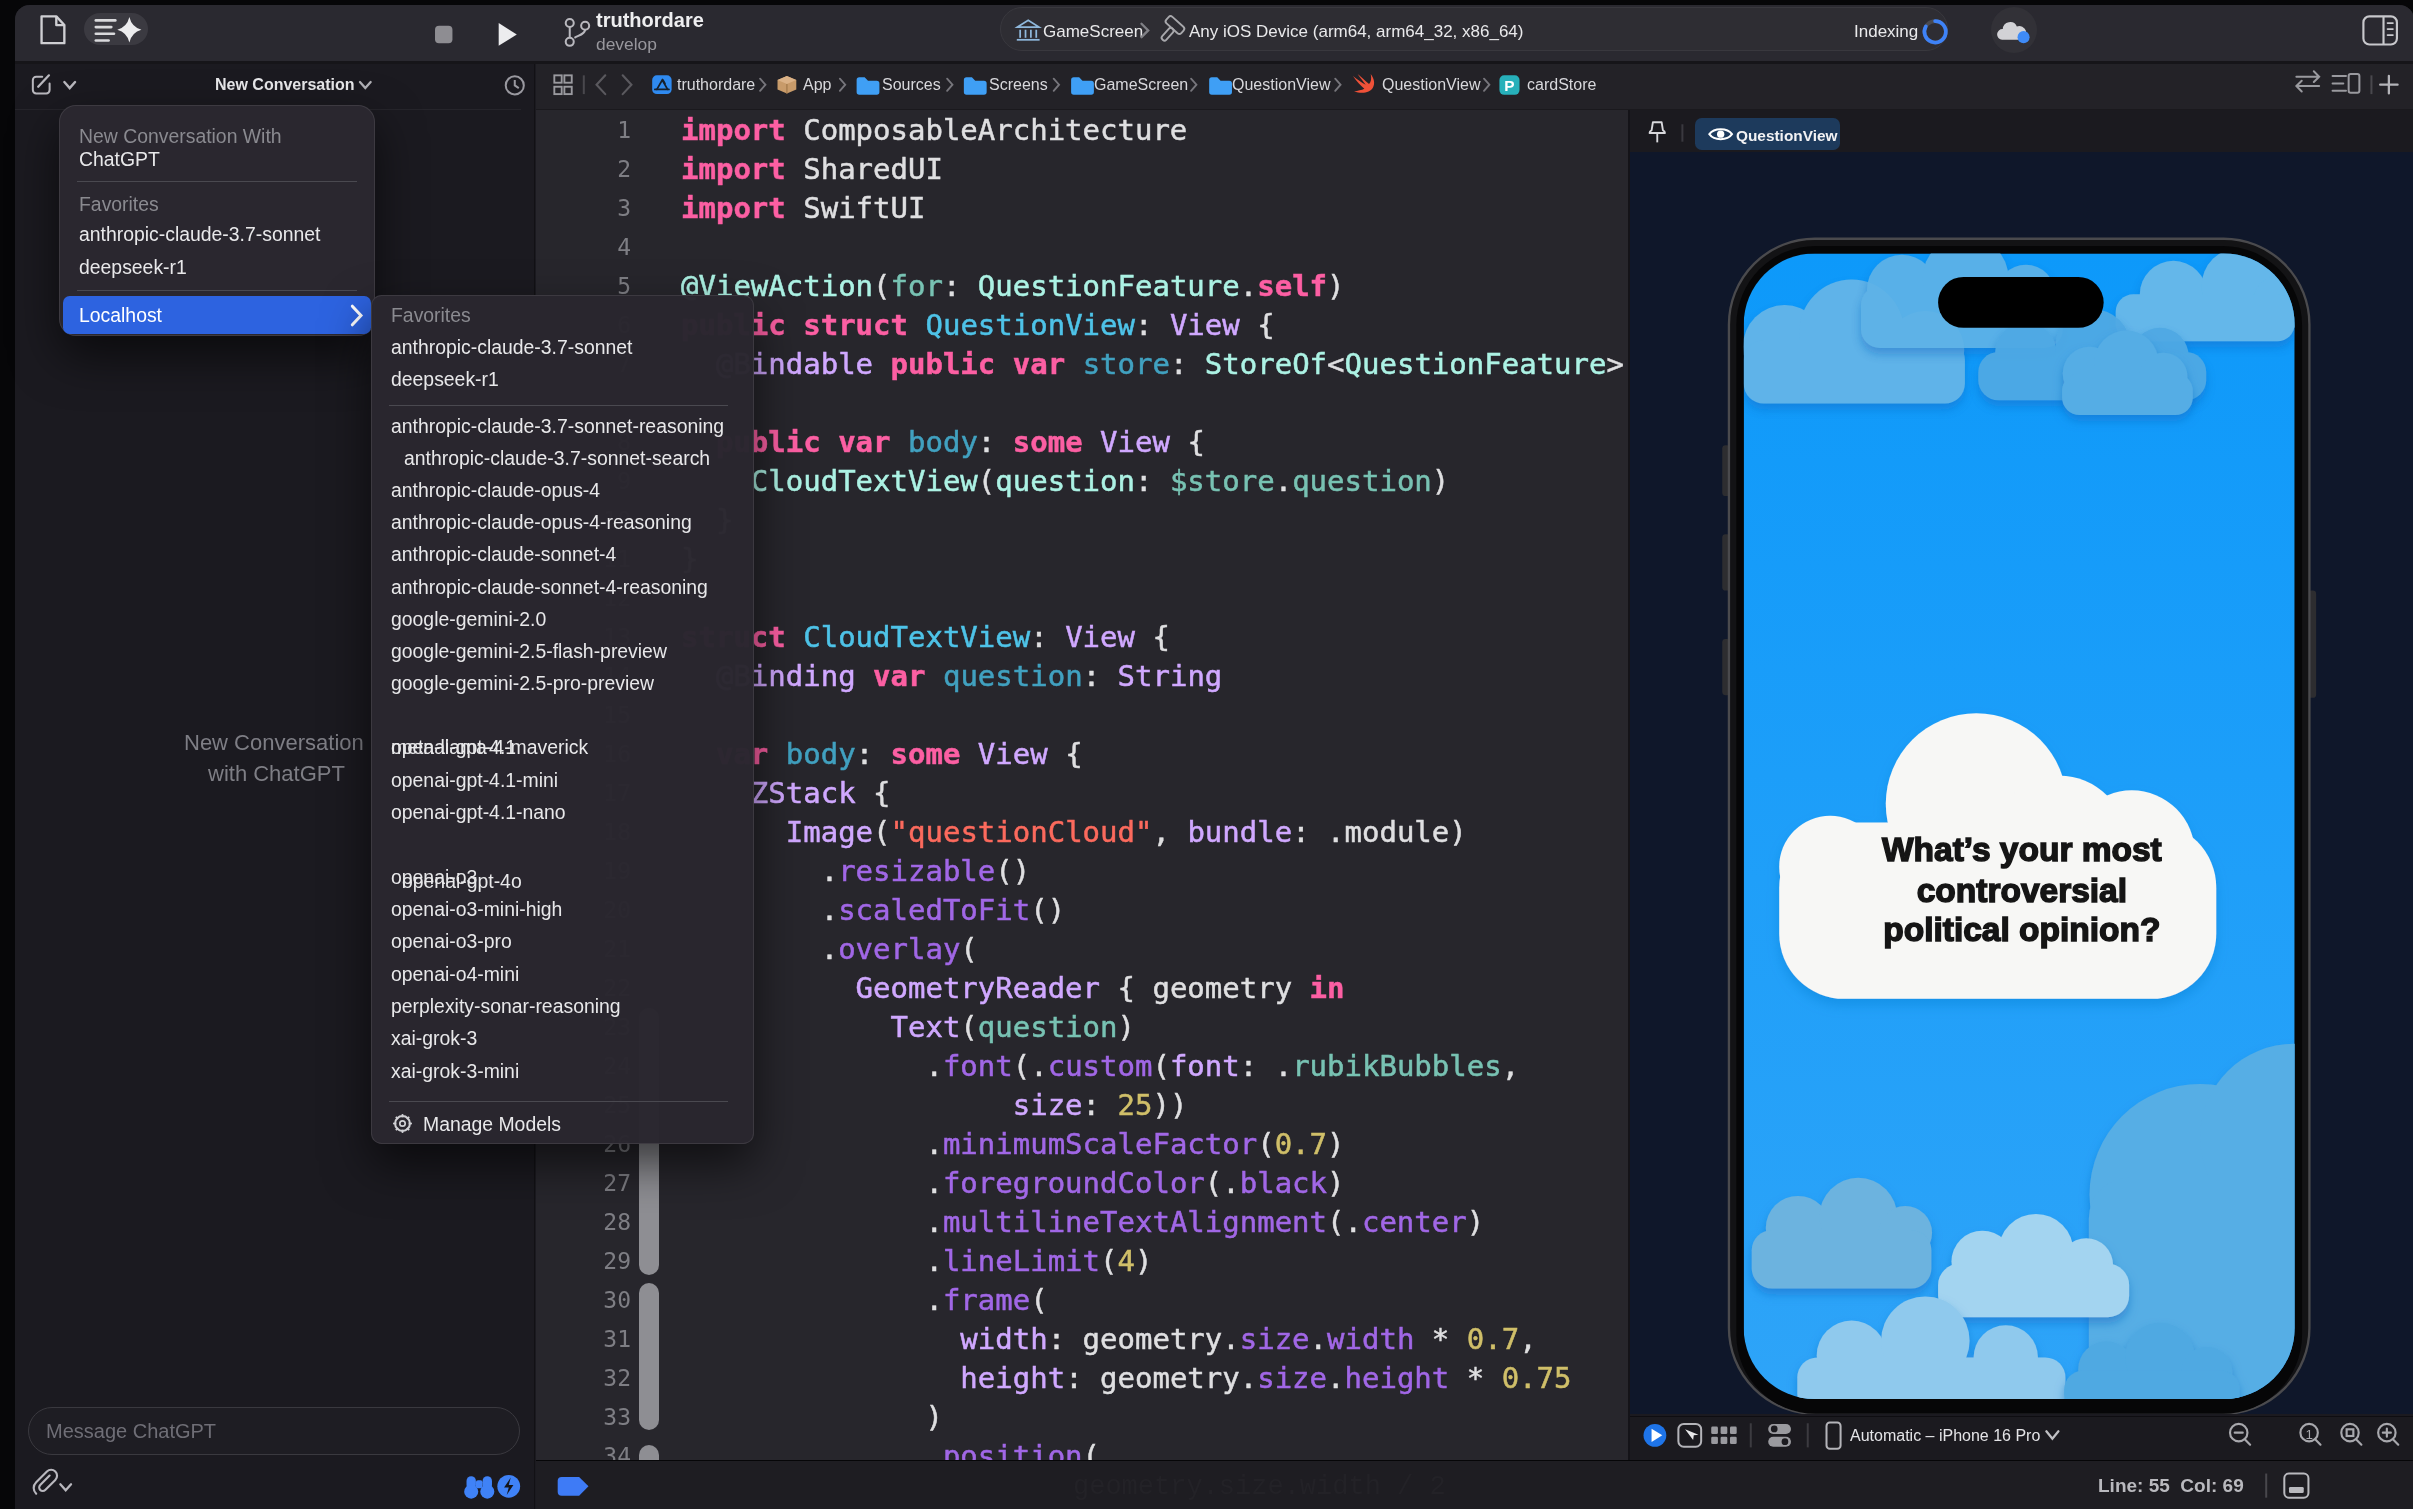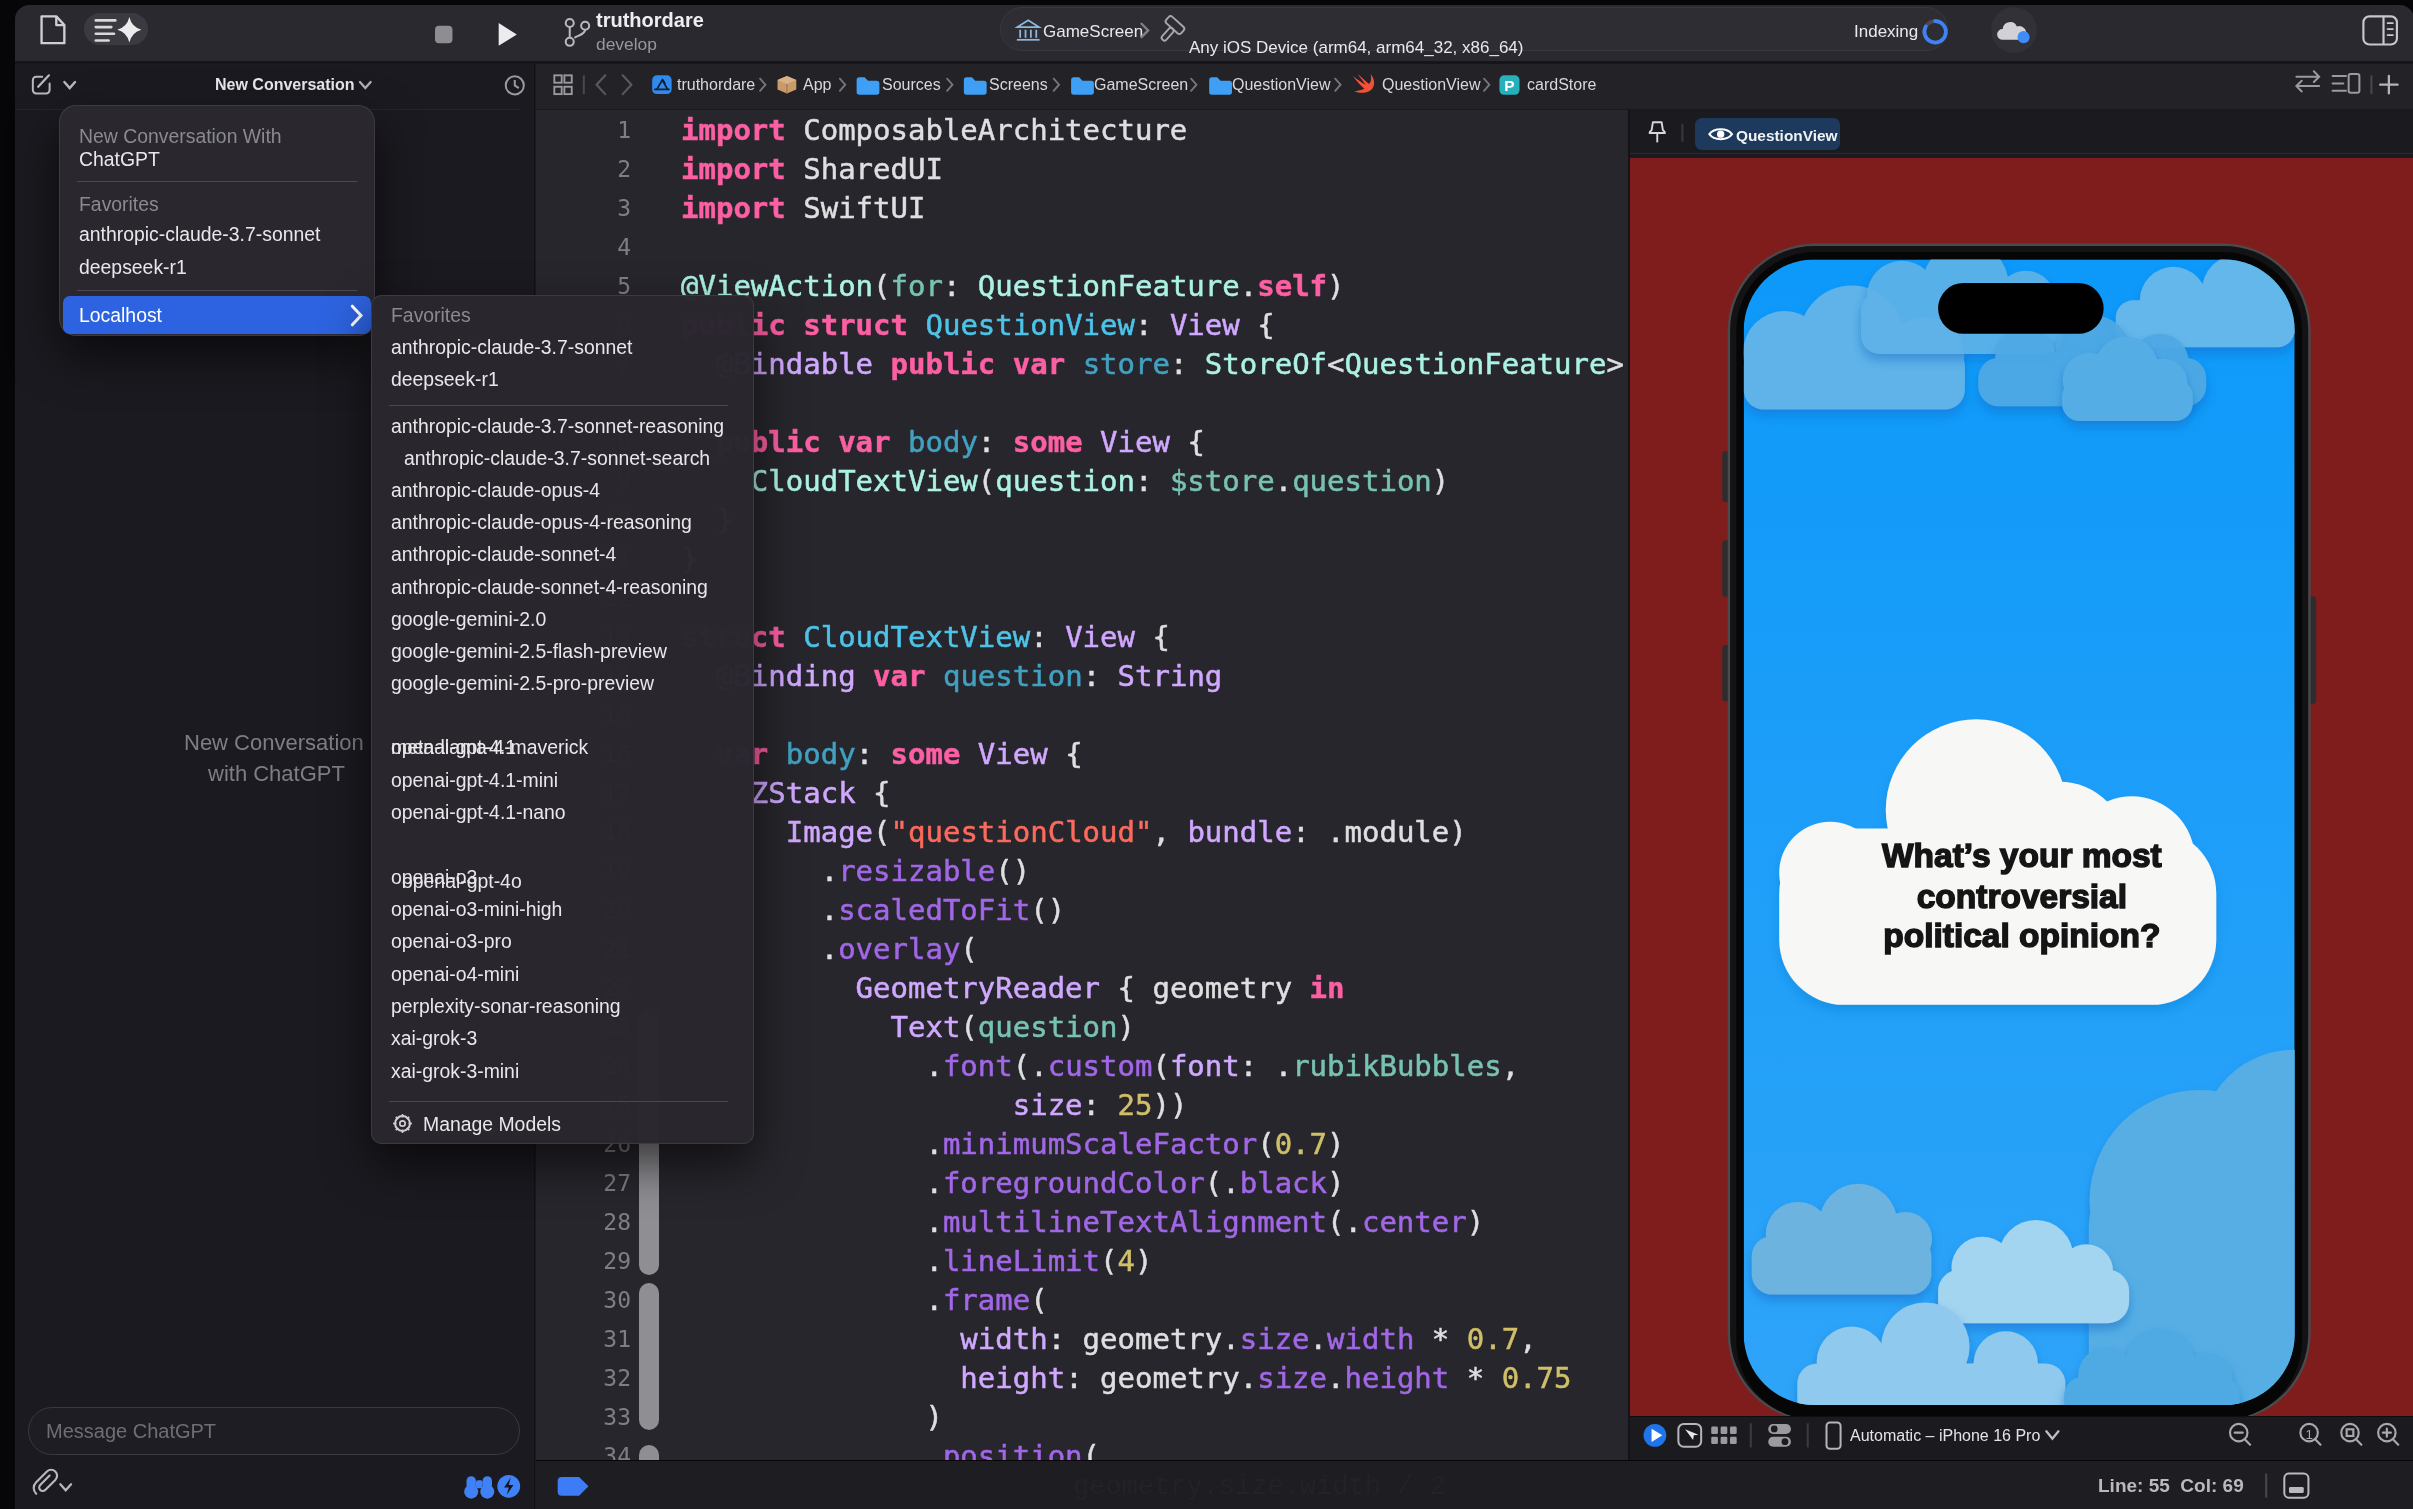--- a/index.html
+++ b/index.html
@@ -30,21 +30,21 @@
 #toolbar   { position:absolute; left:14.7px; top:5.4px;    width:2399px; height:56px;  background:#2a2930; border-radius:14.7px 14.7px 0 0; }
 #tbdiv     { position:absolute; left:14.7px; top:61px;   width:2399px; height:2.7px;   background:#161519; }
 #crumbbar  { position:absolute; left:536px; top:64px;  width:1878px; height:45px;  background:#232227; }
 #crumbdiv  { position:absolute; left:536px; top:109px; width:1878px; height:1.3px;   background:#1a191d; }
 #chatpanel { position:absolute; left:14.7px; top:64px;   width:520px;  height:1446px; background:#1b1a20; }
 #chatdiv   { position:absolute; left:534px; top:64px;  width:1.3px;    height:1446px; background:#121115; }
 #editor    { position:absolute; left:536px; top:110px; width:1092px; height:1350px; background:#27262c; }
 #editdiv   { position:absolute; left:1628px; top:110px; width:2px;   height:1350px; background:#141318; }
 #prevstrip { position:absolute; left:1630px; top:110px; width:784px; height:43px; background:#1b1a1f; }
 #prevstripdiv { position:absolute; left:1630px; top:153px; width:784px; height:1.3px; background:#2b2a2f; }
-#canvas    { position:absolute; left:1630px; top:158px; width:784px; height:1262px; background:#7f1d1d; overflow:hidden; }
+#canvas    { position:absolute; left:1630px; top:152px; width:784px; height:1262px; background:#0f172a; overflow:hidden; }
 #prevbar   { position:absolute; left:1630px; top:1416px; width:784px; height:44px; background:#1b1a1f; border-top:1.3px solid #0e0d11; }
 #statusbar { position:absolute; left:536px; top:1460px; width:1878px; height:50px;  background:#1e1d22; border-top:1.3px solid #060608; }
 </style>
 </head>
 <body>
 <div id="winbg"></div>
 <div id="chatpanel"></div>
 <div id="toolbar"></div>
 <div id="tbdiv"></div>
 <div id="crumbbar"></div>
@@ -288,21 +288,21 @@
   <path d="M838,2203 a6,6 0 0 0 -6,6 v16 a6,6 0 0 0 6,6 h26 l14,-14 l-14,-14 z" fill="#3e7bf6"></path>
   <line x1="3381" y1="2198" x2="3381" y2="2234" stroke="#48474c" stroke-width="3"></line>
   <rect x="3408" y="2198" width="36" height="36" rx="7" fill="none" stroke="#b9b9be" stroke-width="3"></rect>
   <rect x="3415" y="2218" width="22" height="9" rx="2" fill="#b9b9be"></rect>
 </svg>
 <div class="abs" style="left:84px;top:13.4px;width:64px;height:32px;border-radius:16px;background:#3b3a41;"></div>
 <div class="t" style="left:596px;top:9.4px;font-size:20px;font-weight:bold;color:#eeeef0;">truthordare</div>
 <div class="t" style="left:596px;top:34px;font-size:17.4px;color:#98979d;">develop</div>
 <div class="abs" style="left:1000px;top:7.4px;width:948px;height:44px;border-radius:22px;background:#2e2d33;border:1.3px solid #39383e;"></div>
 <div class="t" style="left:1043px;top:21.5px;font-size:17px;color:#e9e9eb;">GameScreen</div>
-<div class="t" style="left:1189px;top:21.5px;font-size:17px;color:#e9e9eb;margin-top:16px;">Any iOS Device (arm64, arm64_32, x86_64)</div>
+<div class="t" style="left:1189px;top:21.5px;font-size:17px;color:#e9e9eb;">Any iOS Device (arm64, arm64_32, x86_64)</div>
 <div class="t" style="left:1854px;top:21.5px;font-size:17px;color:#e9e9eb;">Indexing</div>
 <div class="abs" style="left:1991px;top:6.7px;width:46px;height:46px;border-radius:23px;background:#323137;"></div>
 <svg width="2413" height="1510" viewBox="0 0 3600 2252" style="left:0;top:0;pointer-events:none;">
 
   <path d="M62,24 h22 l12,13 v27 h-34 z" fill="none" stroke="#cfcfd3" stroke-width="3.5" stroke-linejoin="round"></path>
   <path d="M84,24 v13 h12" fill="none" stroke="#cfcfd3" stroke-width="3.5" stroke-linejoin="round"></path>
 
   <g stroke="#d9d9dc" stroke-width="4" stroke-linecap="round">
     <line x1="143" y1="30" x2="172" y2="30"></line>
     <line x1="143" y1="40" x2="166" y2="40"></line>

